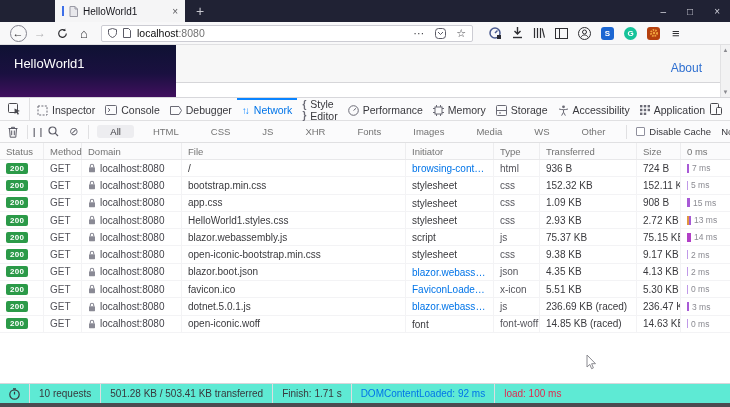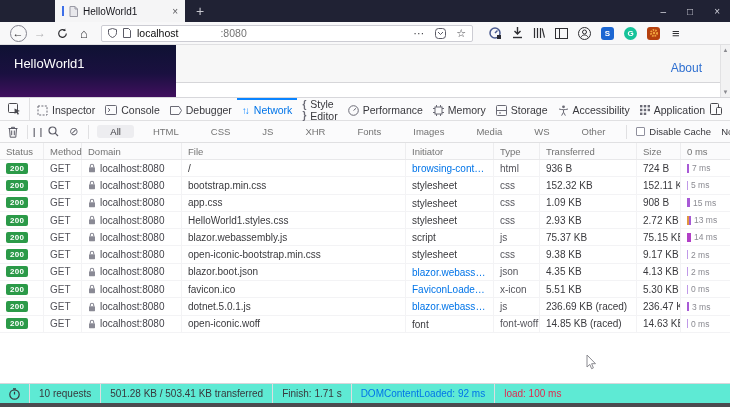--- a/index.html
+++ b/index.html
@@ -14,21 +14,21 @@
   .tab-close { color:#5a5a5e; font-size:10px; }
   .newtab { color:#c8c8d0; font-size:14px; align-self:center; margin-left:11px; }
   .win-controls { position:absolute; right:10px; top:0; height:22px; display:flex; align-items:center; gap:21px; color:#d4d5de; font-size:10px; }
 
   
   .navbar { height:23px; background:#f8f8f9; border-bottom:1px solid #e0e0e2; display:flex; align-items:center; padding:0 7px; }
   .nav-btn { width:22px; display:flex; align-items:center; justify-content:center; color:#2f2f33; font-size:12px; }
   .back-circ { width:17px; height:17px; border:1px solid #84848f; border-radius:50%; display:flex; align-items:center; justify-content:center; font-size:11px; }
   .fwd { color:#b1b1b3; }
   .urlbar { width:372px; height:17px; background:#fff; border:1px solid #ccccd3; border-radius:2px; display:flex; align-items:center; gap:6px; padding:0 6px; margin-left:6px; font-size:10.5px; }
-  .host { color:#0c0c0d; } .port { color:#737373;padding-left:42px; }
+  .host { color:#0c0c0d; } .port { color:#737373; }
   .url-right { margin-left:auto; display:flex; align-items:center; gap:10px; color:#4a4a4f; }
   .dots { font-size:11px; letter-spacing:1px; color:#4a4a4f; }
   .star { font-size:11px; color:#4a4a4f; }
   .ext-icons { display:flex; align-items:center; gap:10px; margin-left:16px; }
   .ext-badge { width:13px; height:13px; border-radius:3px; display:flex; align-items:center; justify-content:center; color:#fff; font-size:8px; font-weight:bold; }
   .hamburger { margin-left:12px; font-size:13px; color:#2f2f33; }
 
   
   .page { height:52px; position:relative; background:#fff; }
   .page-topbar { position:absolute; left:0; top:0; right:0; height:38px; background:#f7f7f7; border-bottom:1px solid #d6d6d9; }

